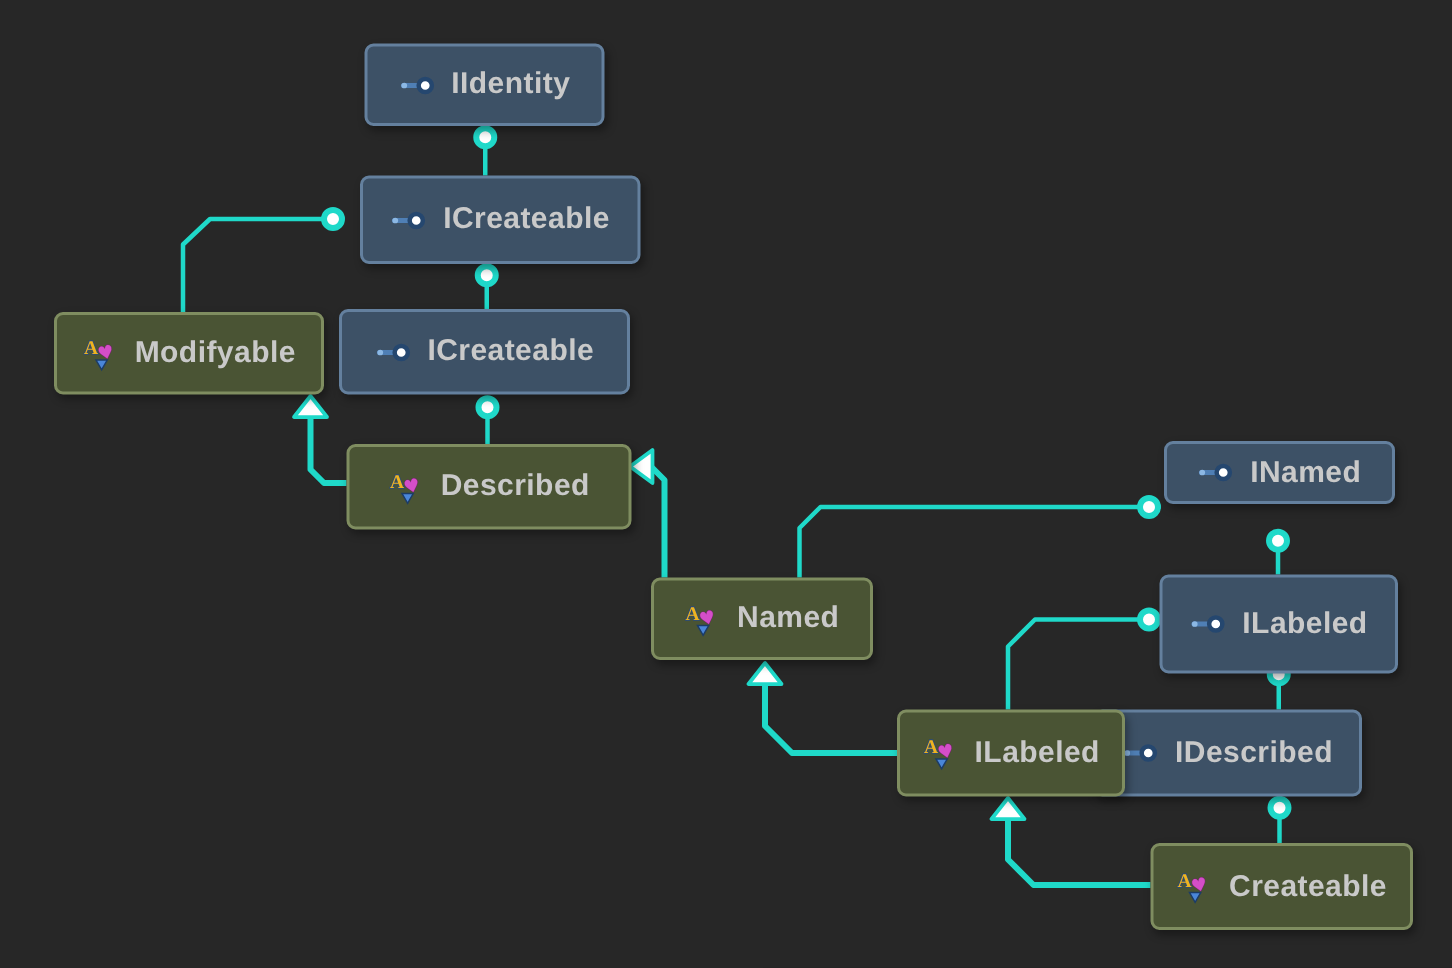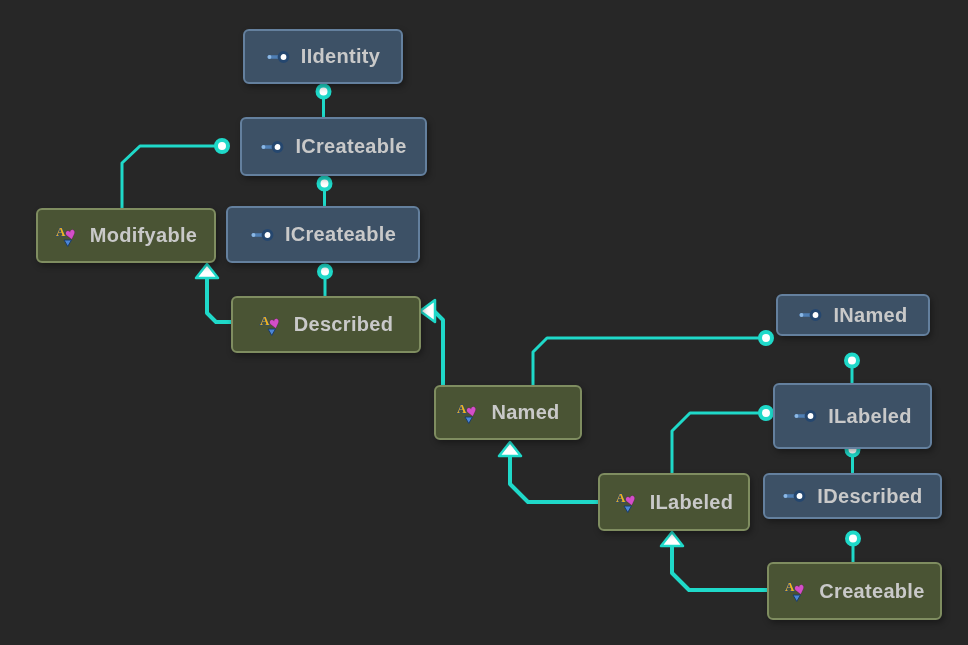--- a/index.html
+++ b/index.html
@@ -142,21 +142,21 @@
     <span class="icon">
       <svg width="26" height="16" viewBox="0 0 26 16">
           <line x1="3" y1="8" x2="12" y2="8" stroke="#4f7fb5" stroke-width="3.4" stroke-linecap="round"></line>
           <circle cx="3.5" cy="8" r="1.9" fill="#8cb8e4"></circle>
           <circle cx="17.5" cy="8" r="4.4" fill="#ffffff" stroke="#25476f" stroke-width="3"></circle>
         </svg>
     </span>
     <span>ILabeled</span>
   </div>
 
-  <div class="node interface" style="left:763px;top:473px;width:179px;height:46px">
+  <div class="node interface" style="left:729px;top:473px;width:179px;height:58px">
     <span class="icon">
       <svg width="26" height="16" viewBox="0 0 26 16">
           <line x1="3" y1="8" x2="12" y2="8" stroke="#4f7fb5" stroke-width="3.4" stroke-linecap="round"></line>
           <circle cx="3.5" cy="8" r="1.9" fill="#8cb8e4"></circle>
           <circle cx="17.5" cy="8" r="4.4" fill="#ffffff" stroke="#25476f" stroke-width="3"></circle>
         </svg>
     </span>
     <span>IDescribed</span>
   </div>
 

